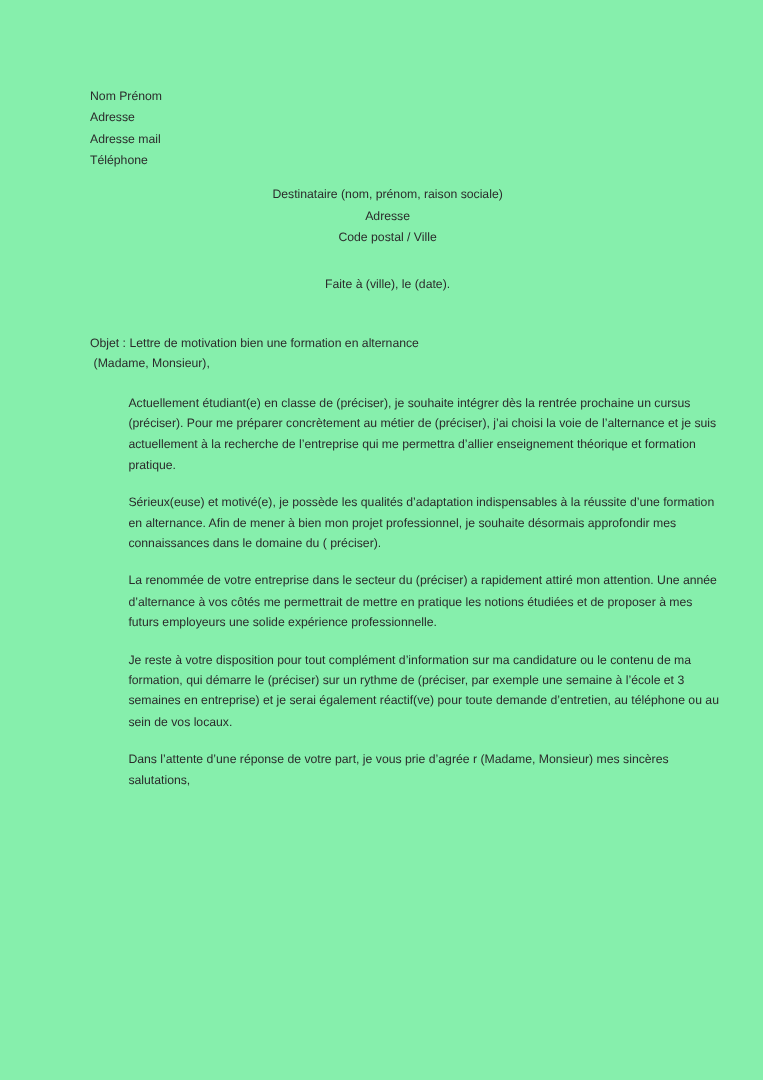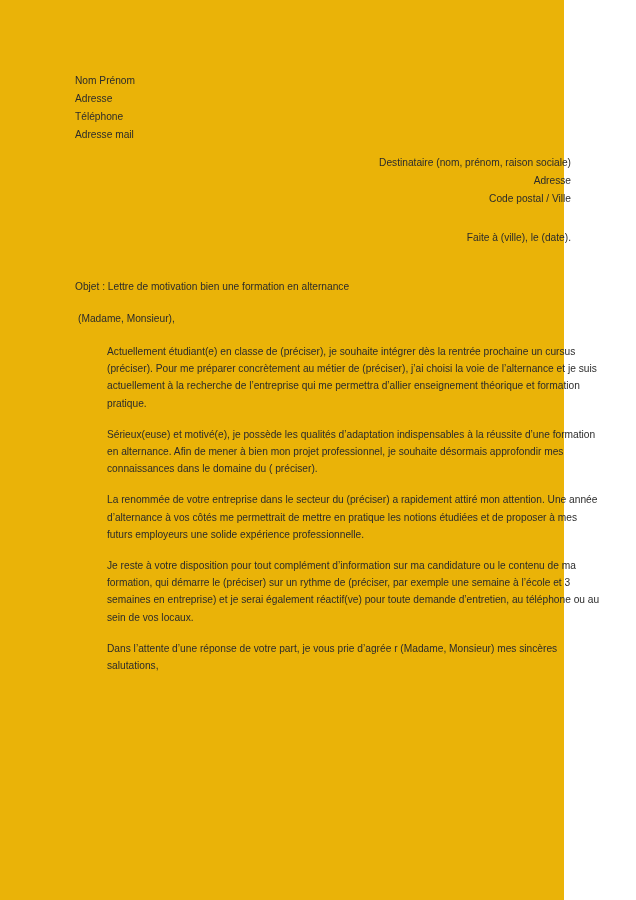--- a/index.html
+++ b/index.html
@@ -11,69 +11,69 @@
     width: 636px;
     height: 900px;
     position: relative;
     font-family: "Liberation Sans", sans-serif;
     color: #2b2b2b;
     overflow: hidden;
   }
   .page {
     position: absolute;
     left: 0; top: 0;
-    width: 564px;
+    width: 636px;
     height: 900px;
-    background: #eab308;
+    background: #86efac;
   }
   .content {
     position: absolute;
     left: 75px;
     top: 72px;
     width: 496px;
   }
 
   
   .sender-block {
     font-size: 10.2px;
     line-height: 18px;
     text-align: left;
   }
   .sender-line { white-space: pre; }
 
   
   .recipient-block {
     margin-top: 10px;
-    text-align: right;
+    text-align: center;
     font-size: 10.2px;
     line-height: 18px;
   }
   .recipient-line { white-space: pre; }
 
   
   .place-date {
     margin-top: 21px;
-    text-align: right;
+    text-align: center;
     font-size: 10.2px;
     line-height: 17px;
     white-space: pre;
   }
 
   
   .subject {
     margin-top: 32px;
     font-size: 10.2px;
     line-height: 17px;
     text-align: left;
     white-space: pre;
   }
 
   
   .salutation {
-    margin-top: 15px;
+    margin-top: 0;
     margin-left: 3px;
     font-size: 10.2px;
     line-height: 17px;
     white-space: pre;
   }
 
   
   .body-block { margin-top: 16px; margin-left: 32px; }
   .paragraph {
     font-size: 10.2px;
@@ -98,22 +98,22 @@
 </style>
 </head>
 <body>
 
 <div class="page">
   <div class="content">
 
     <div class="sender-block">
       <div class="sender-line">Nom Prénom</div>
       <div class="sender-line">Adresse</div>
+      <div class="sender-line">Adresse mail</div>
       <div class="sender-line">Téléphone</div>
-      <div class="sender-line">Adresse mail</div>
     </div>
 
     <div class="recipient-block">
       <div class="recipient-line">Destinataire (nom, prénom, raison sociale)</div>
       <div class="recipient-line">Adresse</div>
       <div class="recipient-line">Code postal / Ville</div>
     </div>
 
     <div class="place-date">Faite à (ville), le (date).</div>
 

